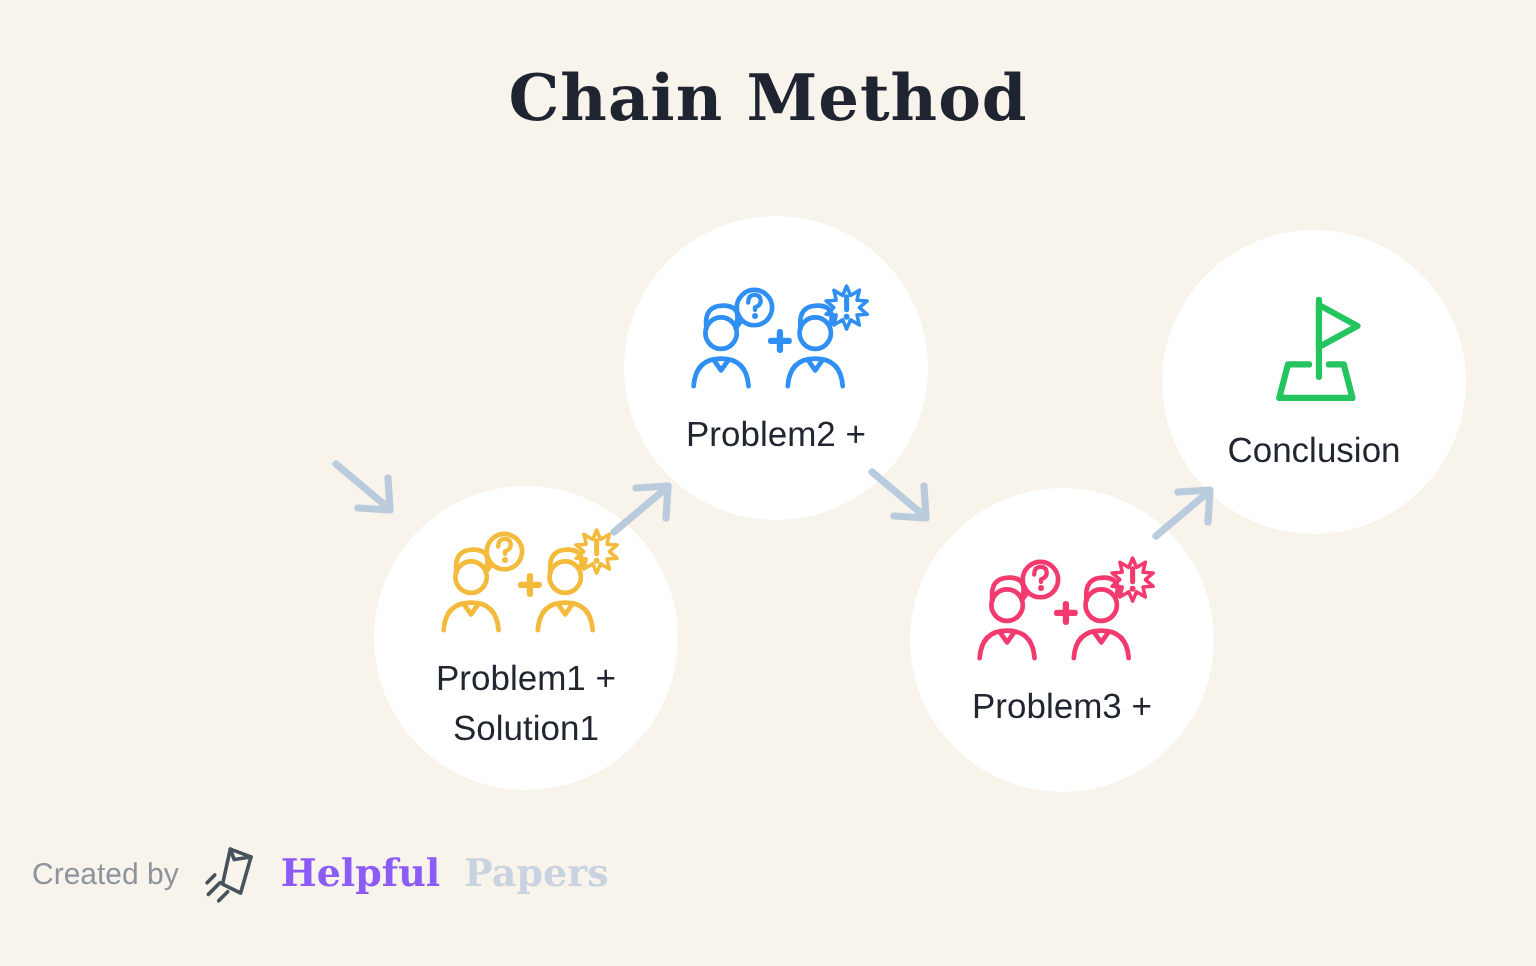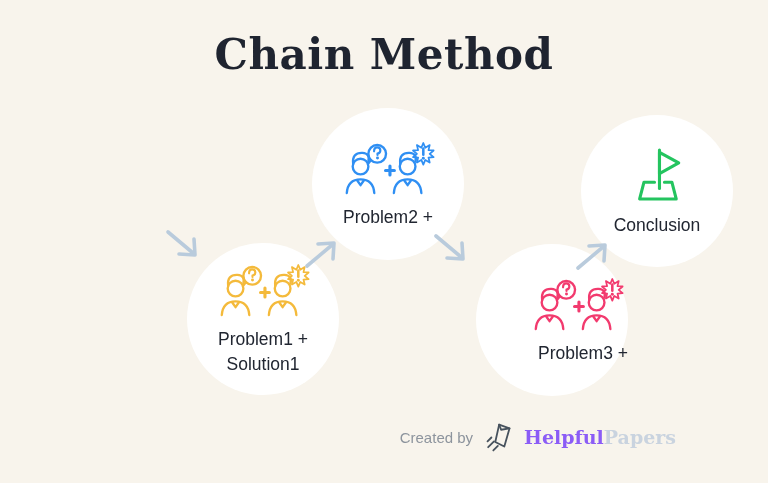--- a/index.html
+++ b/index.html
@@ -1,42 +1,42 @@
 <!DOCTYPE html>
 <html><head>
 <meta charset="utf-8">
 <style>
   html,body{margin:0;padding:0;background:#ddd;}
   .stage{position:relative;width:768px;height:483px;background:#f8f4ec;overflow:hidden;
          font-family:"Liberation Sans","DejaVu Sans",sans-serif;}
   .title{position:absolute;top:30px;left:0;width:768px;text-align:center;
          font-family:"DejaVu Serif","Liberation Serif",serif;font-weight:700;
-         font-size:42px;color:#1f2430;letter-spacing:.5px;}
+         font-size:32px;color:#1f2430;letter-spacing:.5px;}
   .node{position:absolute;width:152px;height:152px;border-radius:50%;background:#ffffff;
         display:flex;flex-direction:column;align-items:center;justify-content:center;text-align:center;}
   .n1{left:39px;top:105px;}
   .n2{left:187px;top:243px;}
   .n3{left:312px;top:108px;}
-  .n4{left:476px;top:244px;align-items:flex-end;}
+  .n4{left:455px;top:244px;}
   .n5{left:581px;top:115px;}
   .node .label{font-size:17.5px;font-weight:400;color:#212631;line-height:1.42;margin-top:7px;}
   .ic-people{width:102px;height:57px;margin-top:2px;}
   .ic-intro{width:88px;height:82px;margin-top:-2px;}
   .ic-flag{width:62px;height:60px;margin-top:2px;}
   .arrow{position:absolute;width:42px;height:40px;}
   .a1{left:162px;top:228px;}
   .a2{left:301px;top:230px;}
   .a3{left:430px;top:232px;}
   .a4{left:572px;top:232px;}
-  .footer{position:absolute;left:0;top:419px;width:676px;height:36px;
-          display:flex;align-items:center;justify-content:flex-end;gap:10px;}
+  .footer{position:absolute;left:16px;top:419px;width:676px;height:36px;
+          display:flex;align-items:center;justify-content:flex-start;gap:10px;}
   .created-by{font-size:15px;color:#8d949d;}
   .brand{font-family:"DejaVu Serif","Liberation Serif",serif;font-weight:700;font-size:19px;}
   .brand .p1{color:#8b5cf6;}
-  .brand .p2{color:#c9d3df;}
+  .brand .p2{color:#c9d3df;padding-left:12px;}
   .logo{width:31px;height:31px;}
   .defs{position:absolute;width:0;height:0;overflow:hidden;}
 </style>
 </head>
 <body>
 
 <svg class="defs" aria-hidden="true">
   <defs>
     <symbol id="sym-people" viewBox="0 0 104 58">
 

